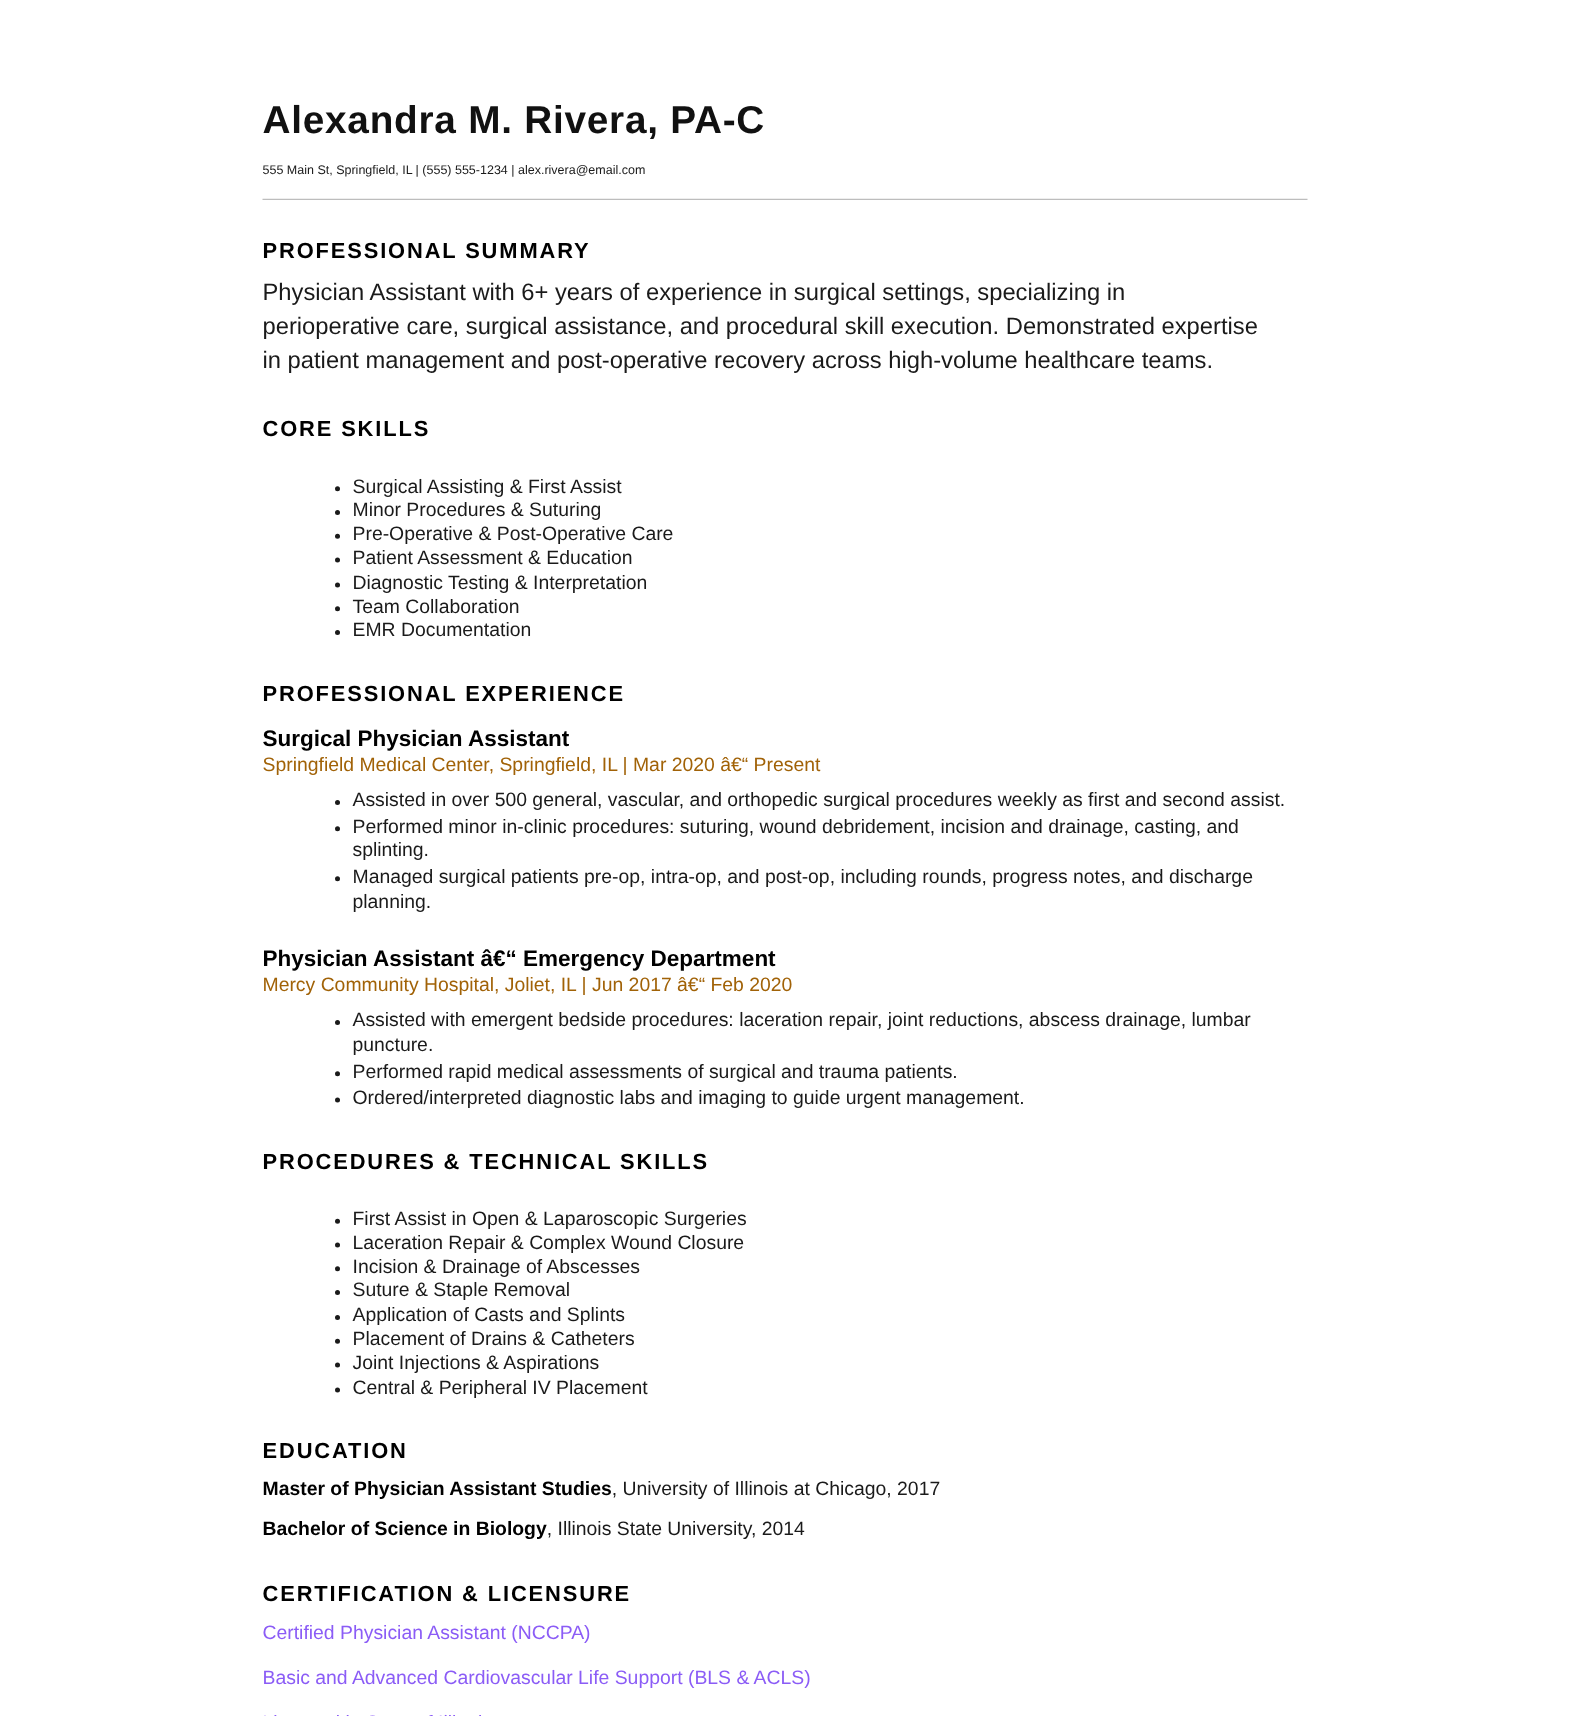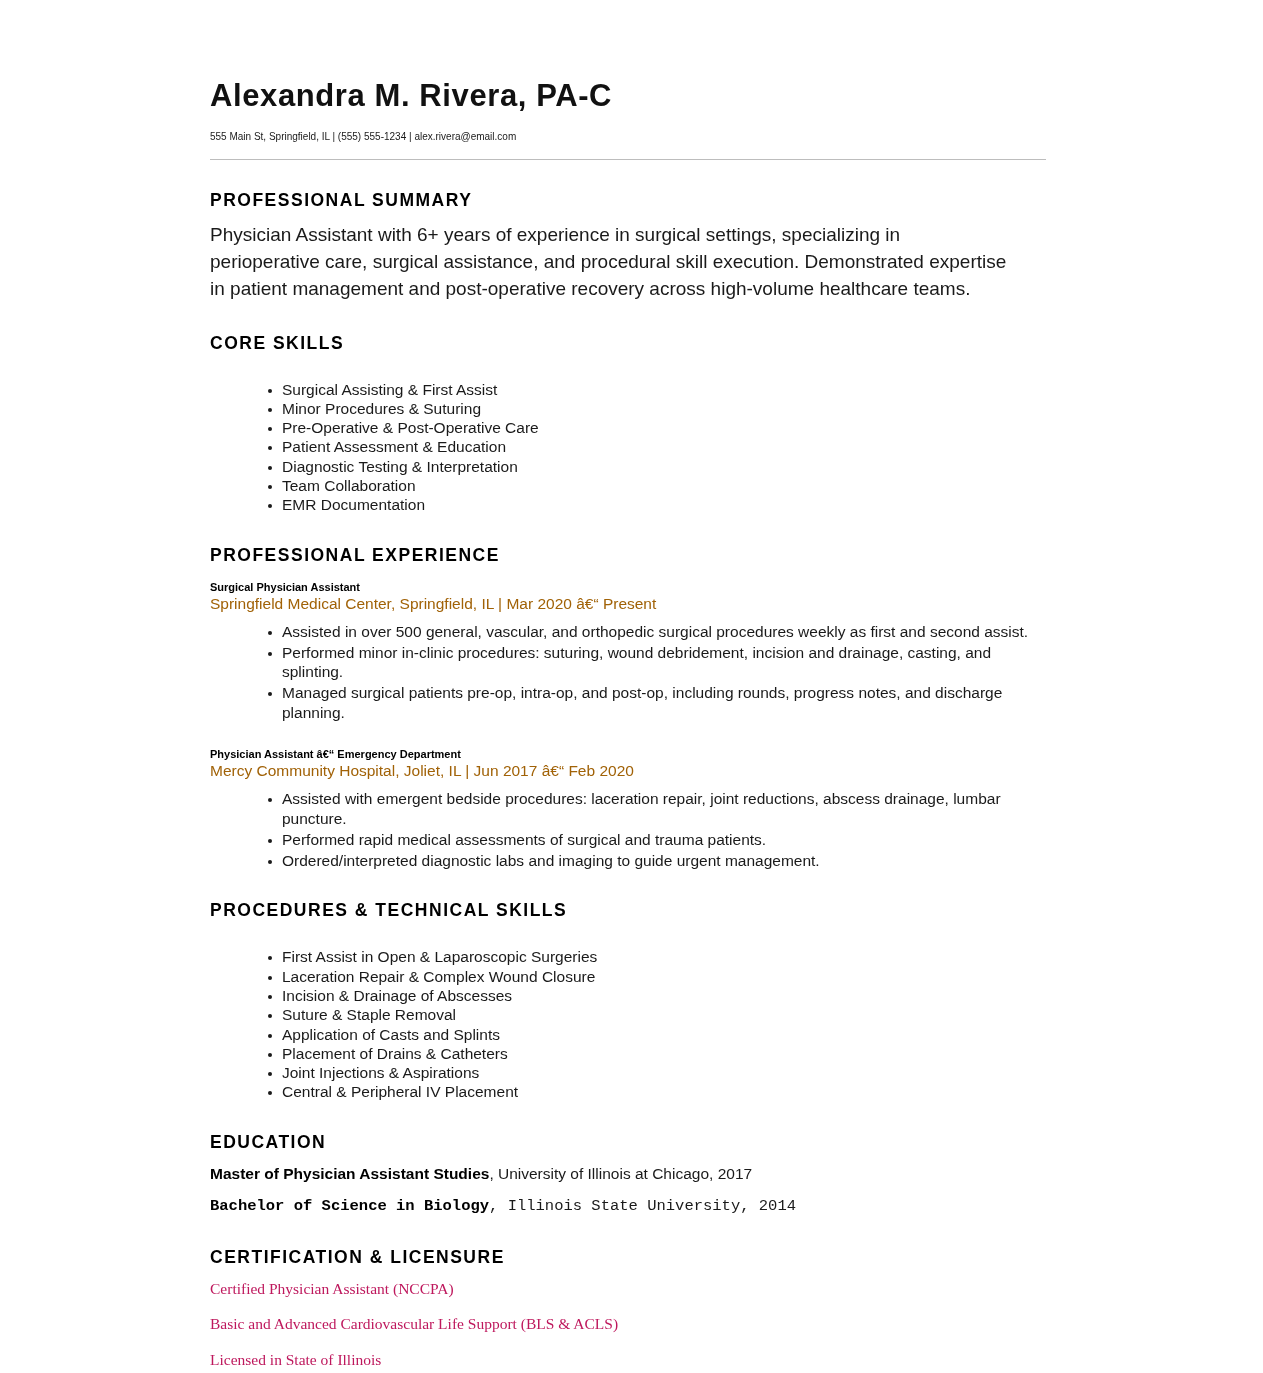--- a/index.html
+++ b/index.html
@@ -89,52 +89,50 @@
   ul.bullets.wrapping li::before {
     top: 9px;
   }
   .job {
     margin: 0 0 24px 0;
   }
   .job:last-child {
     margin-bottom: 0;
   }
   .job-title {
-    font-size: 11px;
+    font-size: 18px;
     font-weight: bold;
     line-height: 1.3;
     margin: 0;
     color: #000000;
   }
   .job-meta {
     font-size: 15.5px;
     line-height: 1.35;
     margin: 0;
     color: #a16207;
   }
   .edu-line {
     font-size: 15.5px;
     line-height: 1.35;
     margin: 0 0 11px 0;
     color: #1a1a1a;
   }
   .edu-line:last-child {
     margin-bottom: 0;
-    font-family: Liberation Mono, monospace;
   }
   .edu-degree {
     font-weight: bold;
     color: #000000;
   }
   .cert-line {
     font-size: 15.5px;
     line-height: 1.35;
     margin: 0 0 15px 0;
-    color: #be185d;
-    font-family: Liberation Serif, serif;
+    color: #8b5cf6;
   }
   .cert-line:last-child {
     margin-bottom: 0;
   }
   .section-experience .section-heading {
     margin-bottom: 14px;
   }
   .section-core ul.bullets,
   .section-procedures ul.bullets {
     margin-top: 27px;

